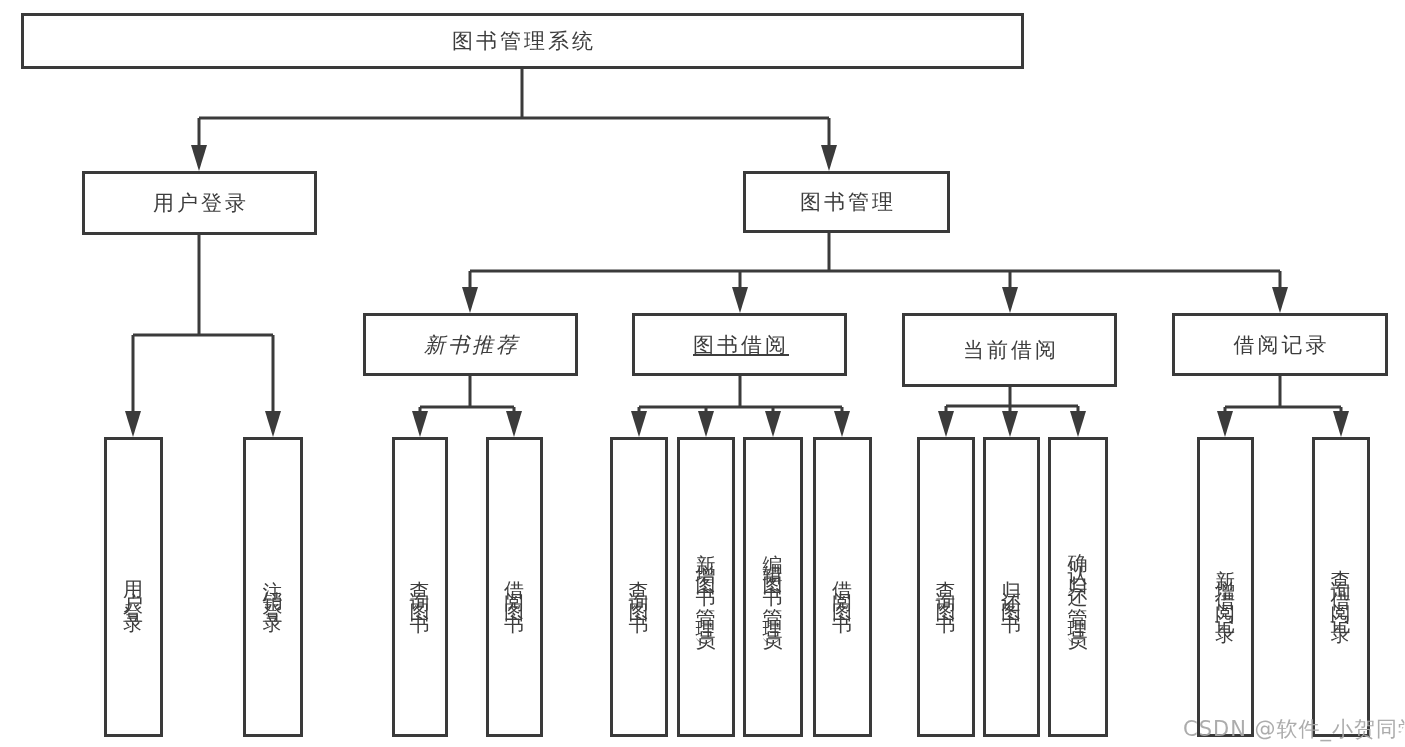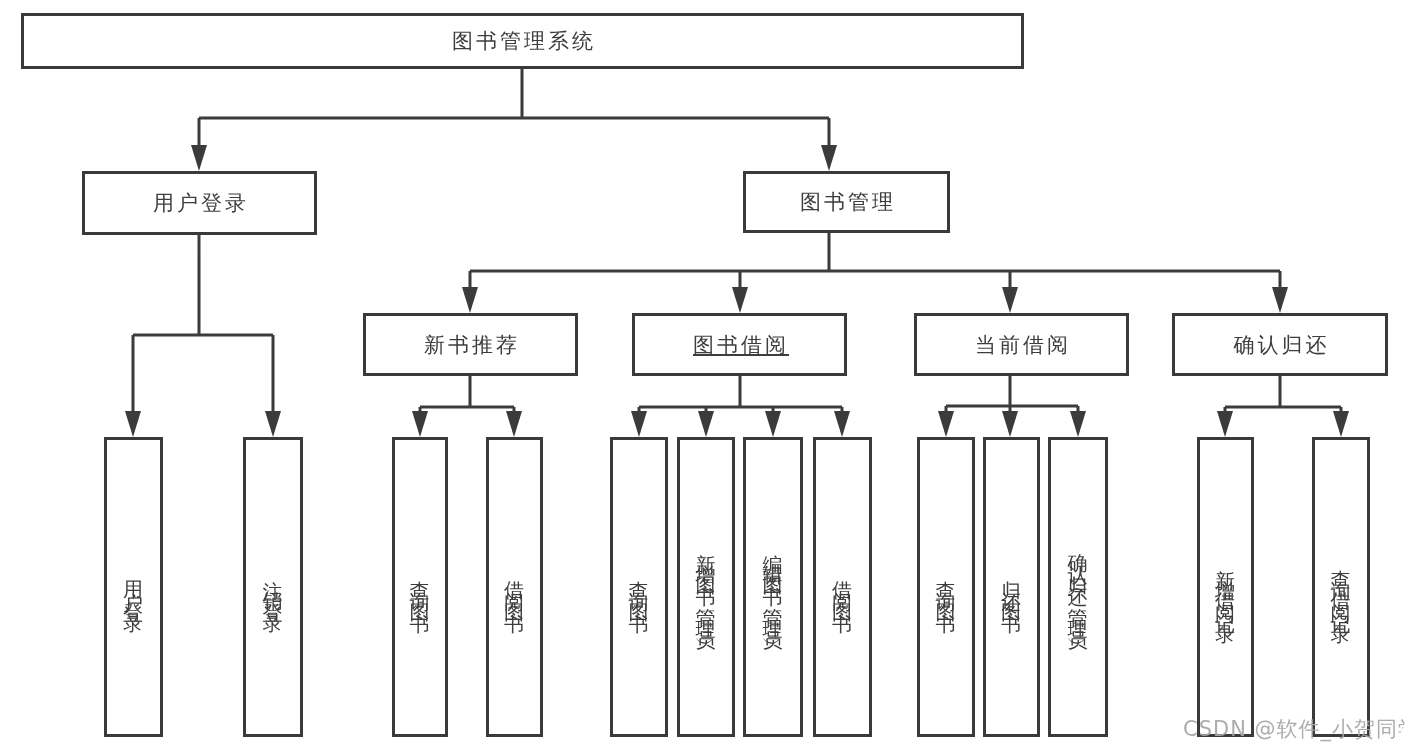--- a/index.html
+++ b/index.html
@@ -108,31 +108,31 @@
     <span class="lbl">图书管理系统</span>
   </div>
 
   <div class="node h" style="left:82px; top:171px; width:235px; height:64px;">
     <span class="lbl">用户登录</span>
   </div>
   <div class="node h" style="left:743px; top:171px; width:207px; height:62px;">
     <span class="lbl">图书管理</span>
   </div>
 
-  <div class="node h" style="left:363px; top:313px; width:215px; height:63px;">
+  <div class="node h" style="left:363px; top:313px; width:215px; height:63px;font-style:italic;">
     <span class="lbl">新书推荐</span>
   </div>
   <div class="node h" style="left:632px; top:313px; width:215px; height:63px;text-decoration:underline;">
     <span class="lbl">图书借阅</span>
   </div>
-  <div class="node h" style="left:902px; top:313px; width:215px; height:63px;margin-left:12px;">
+  <div class="node h" style="left:902px; top:313px; width:215px; height:74px;">
     <span class="lbl">当前借阅</span>
   </div>
   <div class="node h" style="left:1172px; top:313px; width:216px; height:63px;">
-    <span class="lbl">确认归还</span>
+    <span class="lbl">借阅记录</span>
   </div>
 
   <div class="node v" style="left:104px; top:437px; width:59px; height:300px;">
     <span class="lbl">用户登录</span>
   </div>
   <div class="node v" style="left:243px; top:437px; width:60px; height:300px;">
     <span class="lbl">注销登录</span>
   </div>
   <div class="node v" style="left:392px; top:437px; width:56px; height:300px;">
     <span class="lbl">查询图书</span>

